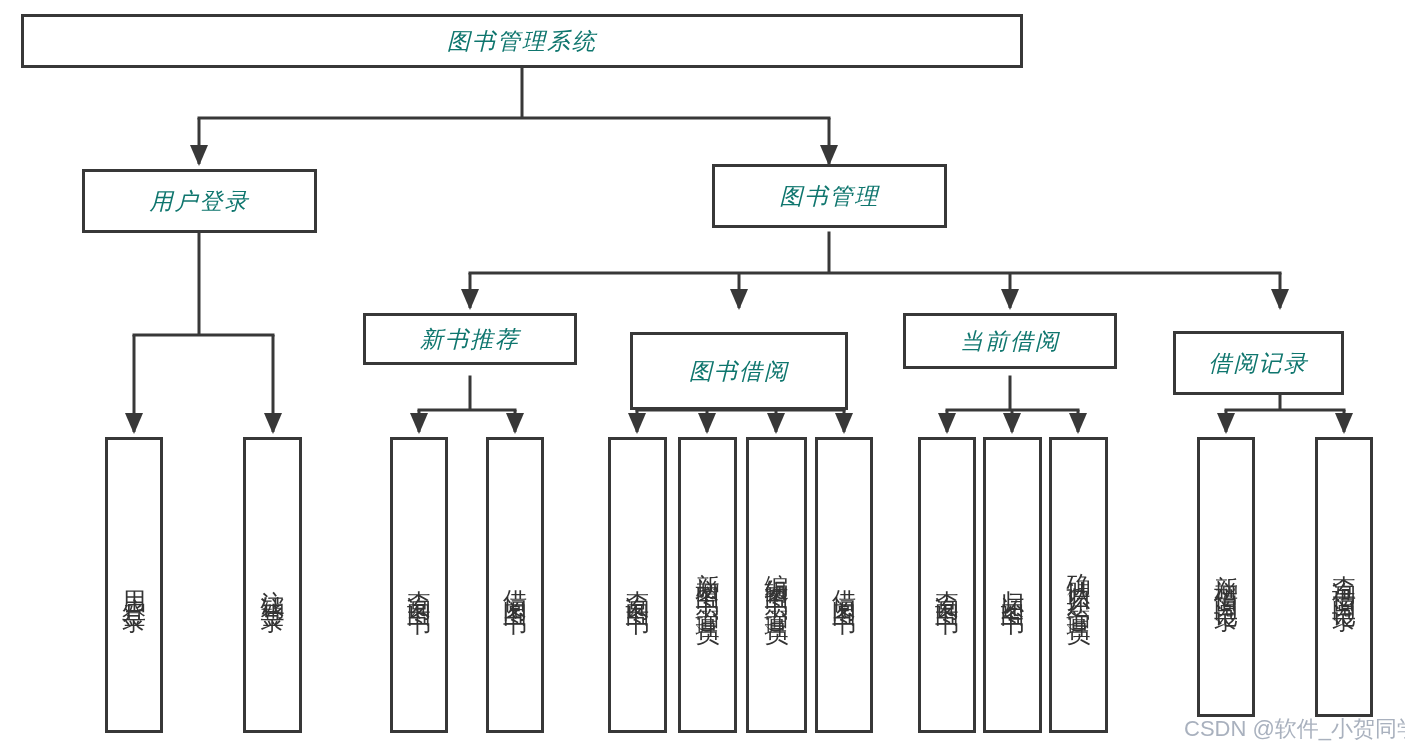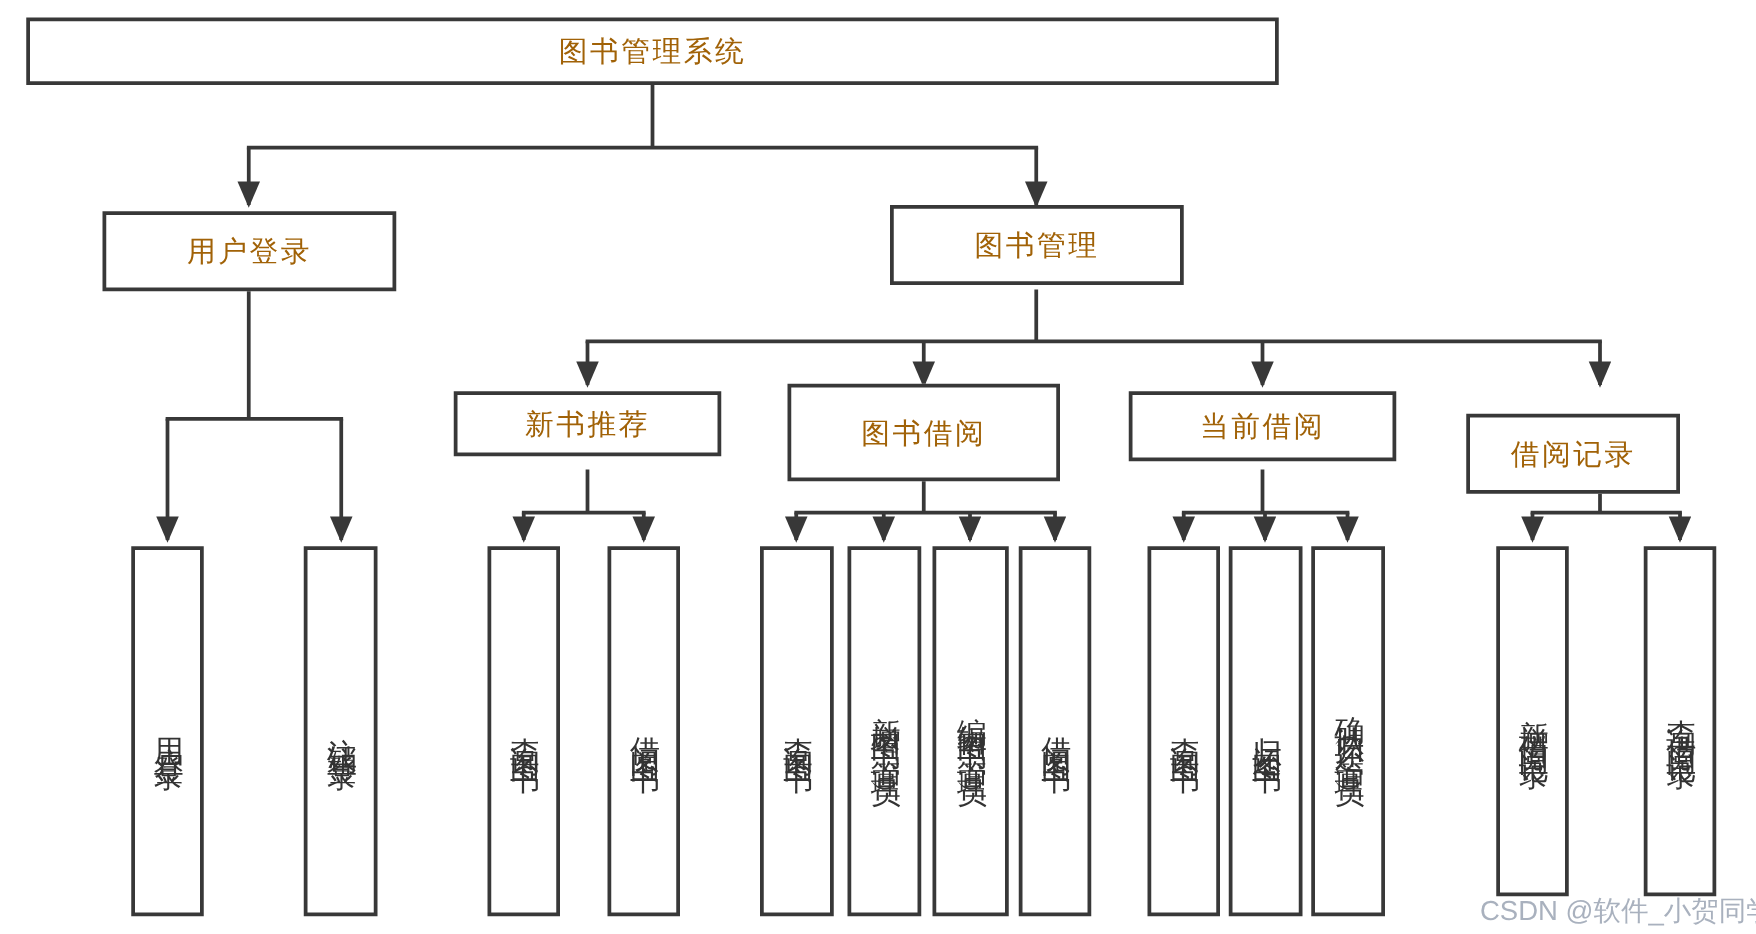--- a/index.html
+++ b/index.html
@@ -31,21 +31,22 @@
     display: flex;
     align-items: center;
     justify-content: center;
     z-index: 2;
     color: #333333;
   }
   .hlabel {
     font-size: 23px;
     letter-spacing: 2px;
     white-space: nowrap;
-    color: #a16207;
+    color: #0f766e;
+    font-style: italic;
   }
   .root .hlabel { font-size: 23px; }
   .vlabel {
     writing-mode: vertical-rl;
     text-orientation: mixed;
     font-size: 24px;
     letter-spacing: 7px;
     line-height: 1;
     color: #333333;
     white-space: nowrap;
@@ -111,21 +112,21 @@
   <div class="box" style="left:82px; top:169px; width:235px; height:64px;">
     <span class="hlabel">用户登录</span>
   </div>
   <div class="box" style="left:712px; top:164px; width:235px; height:64px;">
     <span class="hlabel">图书管理</span>
   </div>
 
   <div class="box" style="left:363px; top:313px; width:214px; height:52px;">
     <span class="hlabel">新书推荐</span>
   </div>
-  <div class="box" style="left:630px; top:307px; width:218px; height:78px;text-align:right;">
+  <div class="box" style="left:630px; top:332px; width:218px; height:78px;text-align:right;">
     <span class="hlabel">图书借阅</span>
   </div>
   <div class="box" style="left:903px; top:313px; width:214px; height:56px;">
     <span class="hlabel">当前借阅</span>
   </div>
   <div class="box" style="left:1173px; top:305px; width:171px; height:64px;margin-top:26px;">
     <span class="hlabel">借阅记录</span>
   </div>
 
   <div class="box" style="left:105px; top:437px; width:58px; height:296px;">

